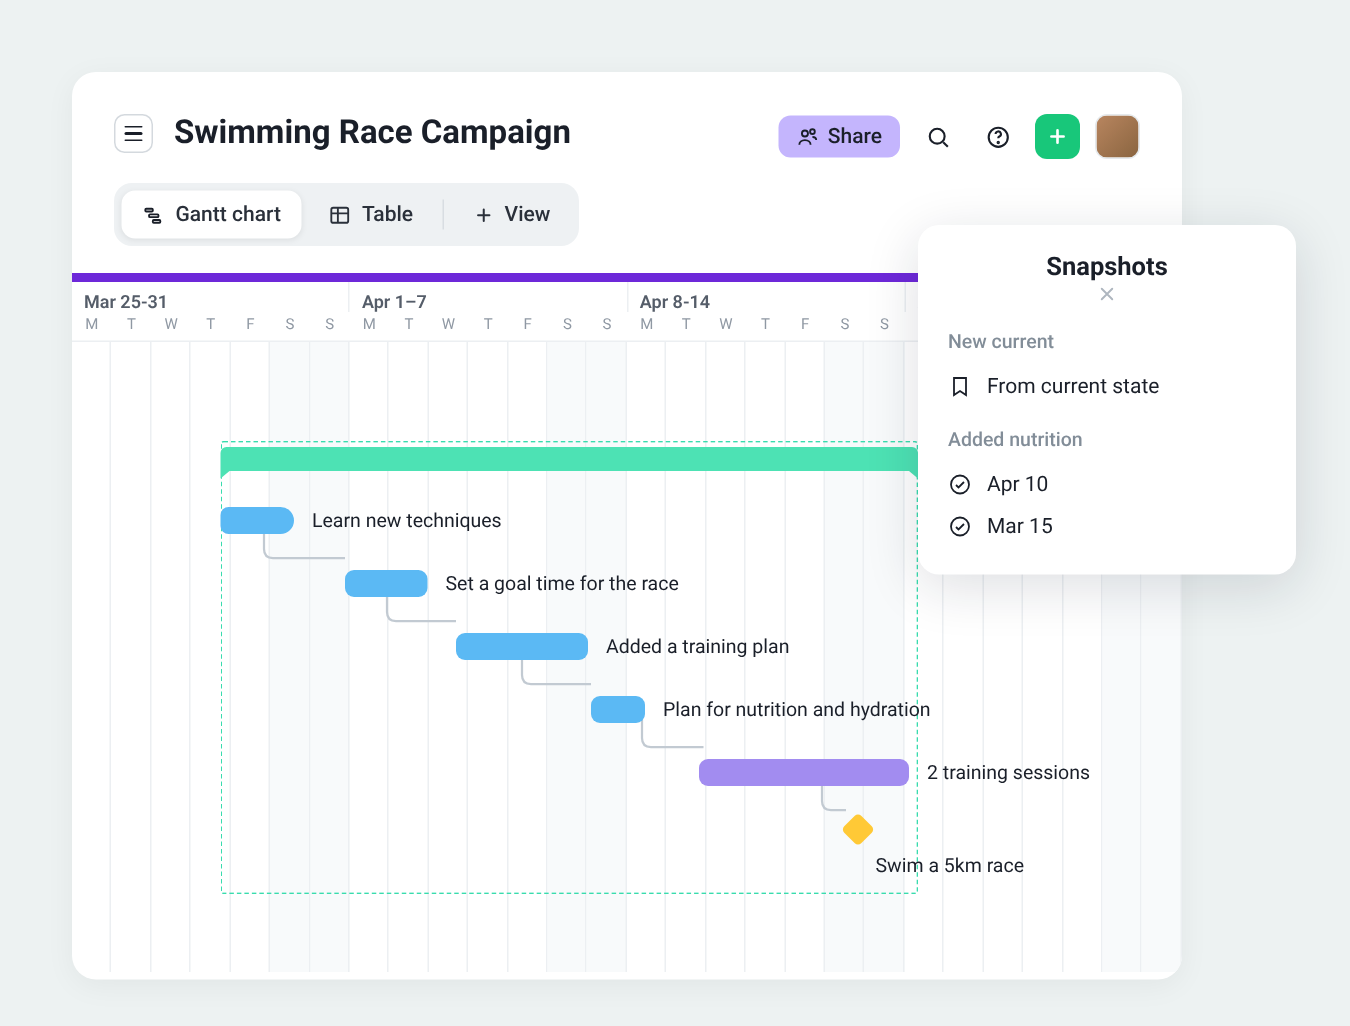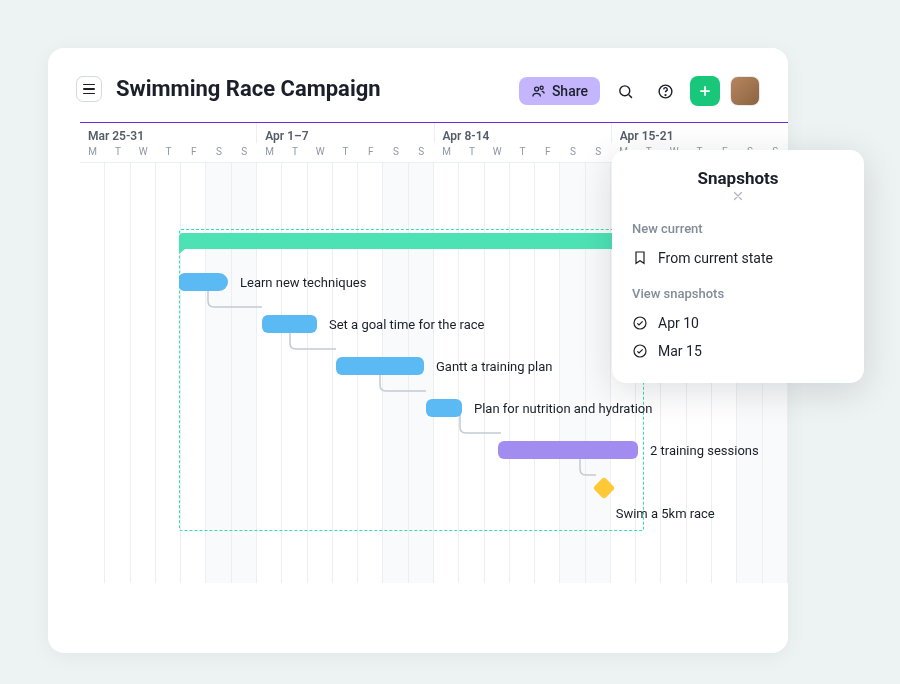--- a/index.html
+++ b/index.html
@@ -79,21 +79,21 @@
   }
   .tab {
     display:flex; align-items:center; gap:7px;
     padding:8px 14px; border-radius:9px;
     font-size:14px; font-weight:500; color:#2a303a;
     cursor:pointer;
   }
   .tab.active { background:#fff; box-shadow:0 1px 4px rgba(0,0,0,0.08);}
   .tab-sep { width:1px; height:20px; background:#d8dde2; margin:0 2px;}
 
-  .gantt { position:relative; border-top:1px solid #6d28d9;margin-left:32px; }
+  .gantt { position:relative; border-top:6px solid #6d28d9; }
   .date-header { display:flex; }
   .week {
     flex:1; border-right:1px solid #eceff2;
     font-size:12px; color:#555d69; padding:6px 8px 0 8px; font-weight:600;
   }
   .days-row { display:flex; border-bottom:1px solid #eceff2; }
   .day {
     flex:1; text-align:center; font-size:10px; color:#8f98a3;
     padding:3px 0 5px 0;
   }
@@ -191,20 +191,44 @@
       </div>
       <div class="add-btn">
         <svg width="14" height="14" viewBox="0 0 24 24" stroke="#fff" stroke-width="3" stroke-linecap="round">
             <path d="M12 5v14M5 12h14"></path>
           </svg>
       </div>
       <div class="avatar"></div>
     </div>
   </div>
 
+  <div class="tabs">
+    <div class="tab active">
+      <svg width="15" height="15" viewBox="0 0 24 24" fill="none" stroke="#1a1f29" stroke-width="2">
+          <rect x="3" y="5" width="8" height="3" rx="1"></rect>
+          <rect x="7" y="11" width="10" height="3" rx="1"></rect>
+          <rect x="11" y="17" width="8" height="3" rx="1"></rect>
+        </svg>
+      <span>Gantt chart</span>
+    </div>
+    <div class="tab">
+      <svg width="15" height="15" viewBox="0 0 24 24" fill="none" stroke="#2a303a" stroke-width="2">
+          <rect x="3" y="4" width="18" height="16" rx="2"></rect>
+          <path d="M3 10h18M10 4v16"></path>
+        </svg>
+      <span>Table</span>
+    </div>
+    <div class="tab-sep"></div>
+    <div class="tab">
+      <svg width="13" height="13" viewBox="0 0 24 24" stroke="#2a303a" stroke-width="2.5" stroke-linecap="round">
+          <path d="M12 5v14M5 12h14"></path>
+        </svg>
+      <span>View</span>
+    </div>
+  </div>
 
   <div class="gantt">
     <div class="date-header">
       <div class="week">Mar 25-31</div>
       <div class="week">Apr 1–7</div>
       <div class="week">Apr 8-14</div>
       <div class="week" style="border-right:none">Apr 15-21</div>
     </div>
     <div class="days-row" id="days-row">
         <div class="day">M</div>
@@ -283,21 +307,21 @@
         <span class="bar-label">Cre</span>
       </div>
 
       <div class="bar task-blue" style="left:99px; top:110px; width:49px; border-radius:6px 10px 10px 6px">
         <span class="bar-label">Learn new techniques</span>
       </div>
       <div class="bar task-blue" style="left:182px; top:152px; width:55px;">
         <span class="bar-label">Set a goal time for the race</span>
       </div>
       <div class="bar task-blue" style="left:256px; top:194px; width:88px;">
-        <span class="bar-label">Gantt a training plan</span>
+        <span class="bar-label">Added a training plan</span>
       </div>
       <div class="bar task-blue" style="left:346px; top:236px; width:36px;">
         <span class="bar-label">Plan for nutrition and hydration</span>
       </div>
       <div class="bar task-purple" style="left:418px; top:278px; width:140px;">
         <span class="bar-label">2 training sessions</span>
       </div>
       <div class="milestone" style="left:516px; top:317px;">
         <span class="bar-label" style="position:absolute">Swim a 5km race</span>
       </div>
@@ -314,21 +338,21 @@
         </svg>
     </div>
   </div>
   <div class="section-label">New current</div>
   <div class="panel-item">
     <svg width="16" height="16" viewBox="0 0 24 24" fill="none" stroke="#1a1f29" stroke-width="1.8">
         <path d="M6 3h12v17l-6-4-6 4z"></path>
       </svg>
     <span>From current state</span>
   </div>
-  <div class="section-label" style="margin-top:14px">View snapshots</div>
+  <div class="section-label" style="margin-top:14px">Added nutrition</div>
   <div class="panel-item">
     <svg width="16" height="16" viewBox="0 0 24 24" fill="none" stroke="#1a1f29" stroke-width="1.8">
         <circle cx="12" cy="12" r="9"></circle>
         <path d="M8 12.5l2.5 2.5L16 9.5"></path>
       </svg>
     <span>Apr 10</span>
   </div>
   <div class="panel-item">
     <svg width="16" height="16" viewBox="0 0 24 24" fill="none" stroke="#1a1f29" stroke-width="1.8">
         <circle cx="12" cy="12" r="9"></circle>

